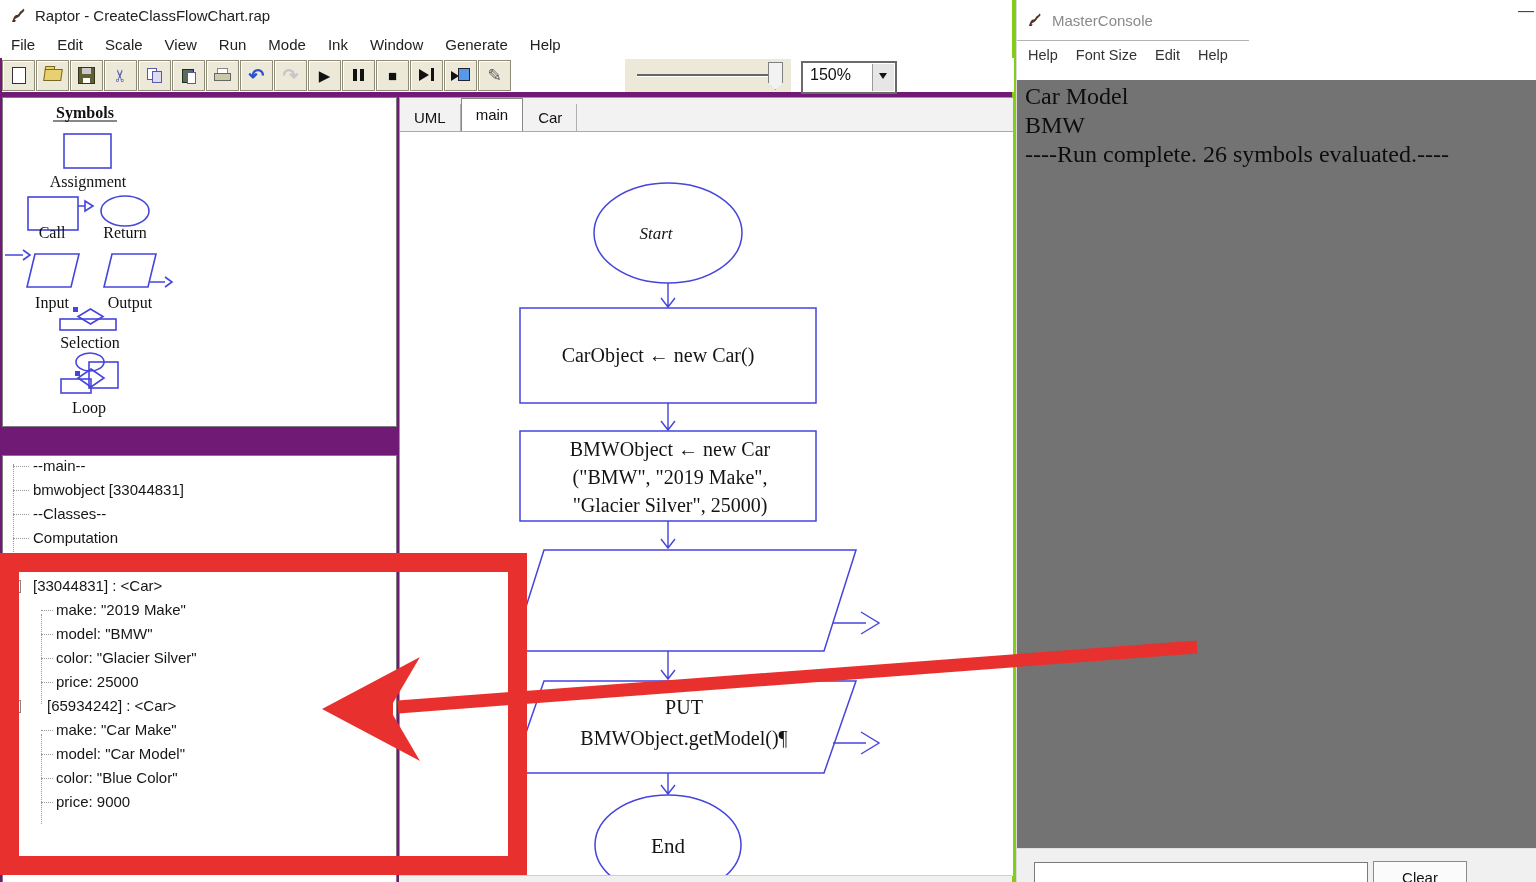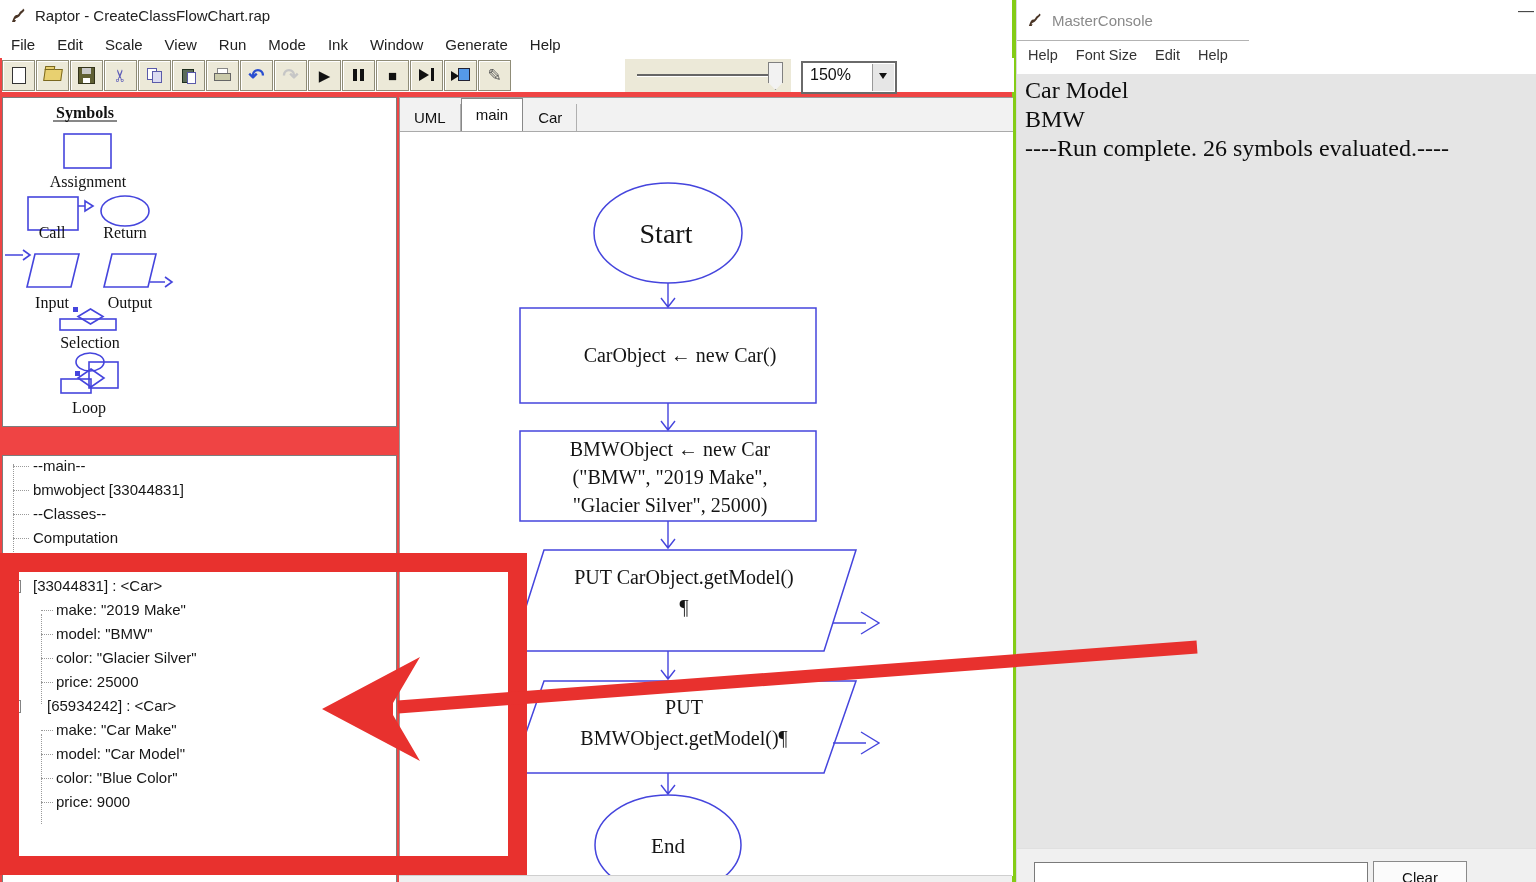--- a/index.html
+++ b/index.html
@@ -1,20 +1,20 @@
 <!DOCTYPE html>
 <html><head>
 <meta charset="utf-8">
 <style>
   html,body{margin:0;padding:0;background:#fff;}
   .screen{position:relative;width:1536px;height:882px;overflow:hidden;background:#fff;
           font-family:"Liberation Sans","DejaVu Sans",sans-serif;color:#1a1a1a;}
 
   
-  #raptor-window{position:absolute;left:0;top:0;width:1012px;height:882px;background:#ef4444;border-right:4px solid #84cc16;}
+  #raptor-window{position:absolute;left:0;top:0;width:1012px;height:882px;background:#701a75;border-right:4px solid #84cc16;}
   .r-titlebar{position:absolute;left:0;top:0;width:100%;height:30px;background:#fff;display:flex;align-items:center;}
   .r-titlebar .app-icon{margin:0 8px 0 10px;}
   .r-title{font-size:15px;color:#222;}
   .r-menubar{position:absolute;left:0;top:30px;width:100%;height:28px;display:flex;align-items:center;background:#fff;}
   .menu-item{padding:0 11px;font-size:15px;color:#222;cursor:default;text-align:right;}
   .r-toolbar{position:absolute;left:2px;top:58px;width:100%;height:34px;display:flex;align-items:center;background:#fff;}
   .tb-btn{width:33px;height:31px;margin-right:1px;background:#ece9d8;border:1px solid #8f8c77;
           box-shadow:inset 1px 1px 0 #fff;display:flex;align-items:center;justify-content:center;padding:0;position:relative;}
   .tb-ic{display:inline-block;line-height:1;font-size:16px;}
 
@@ -86,21 +86,21 @@
 
   
   #console-window{position:absolute;left:1016px;top:0;width:520px;height:882px;background:#fff;border-left:1px solid #d9d9d9;}
   .c-titlebar{position:absolute;left:0;top:0;width:100%;height:40px;display:flex;align-items:center;background:#fff;}
   .c-titlebar .app-icon{margin:0 9px 0 10px;}
   .c-title{font-size:15px;color:#8a8a8a;}
   .c-minimize{position:absolute;right:3px;top:2px;font-size:16px;color:#444;}
   .c-title-sep{position:absolute;left:0;top:40px;width:232px;height:1px;background:#b3b3b3;}
   .c-menubar{position:absolute;left:2px;top:41px;height:27px;display:flex;align-items:center;}
   .c-menu-item{padding:0 9px;font-size:14.5px;color:#333;}
-  .c-body{position:absolute;left:0;top:74px;width:100%;bottom:34px;background:#e5e5e5;padding:2px 0 0 8px;box-sizing:border-box;}
+  .c-body{position:absolute;left:0;top:80px;width:100%;bottom:34px;background:#737373;padding:2px 0 0 8px;box-sizing:border-box;}
   .console-line{font-family:"Liberation Serif","DejaVu Serif",serif;font-size:24px;line-height:29px;color:#0d0d0d;}
   .c-bottom{position:absolute;left:0;top:848px;width:100%;height:34px;background:#f0f0f0;border-top:1px solid #e0e0e0;}
   .c-input{position:absolute;left:17px;top:13px;width:324px;height:30px;background:#fff;border:1px solid #7a7a7a;font-size:15px;padding:2px 4px;}
   .c-clear-btn{position:absolute;left:356px;top:12px;width:94px;height:32px;background:#fbfbfb;border:1px solid #8a8a8a;font-size:15px;color:#111;}
 
   
   #annotations{position:absolute;left:0;top:0;width:1536px;height:882px;pointer-events:none;z-index:60;}
   .red-rect{position:absolute;left:0;top:553px;width:527px;height:322px;border:19px solid #e8312e;box-sizing:border-box;}
   .heap-label{position:absolute;left:975px;top:508px;font-size:61px;color:#e8312e;font-family:"Liberation Sans","DejaVu Sans",sans-serif;}
 </style>
@@ -304,27 +304,25 @@
         <rect class="flow-shape" x="120" y="333" width="296" height="90"></rect>
         <path class="flow-conn" d="M268,423 L268,450 M261,441 L268,450 L275,441"></path>
         <polygon class="flow-shape" points="144,452 456,452 424,553 112,553"></polygon>
         <path class="flow-conn" d="M433,525 L466,525 M461,514 L479,525 L461,536"></path>
         <path class="flow-conn" d="M268,553 L268,581 M261,572 L268,581 L275,572"></path>
         <polygon class="flow-shape" points="144,583 456,583 424,675 112,675"></polygon>
         <path class="flow-conn" d="M433,645 L466,645 M461,634 L479,645 L461,656"></path>
         <path class="flow-conn" d="M268,675 L268,696 M261,687 L268,696 L275,687"></path>
         <ellipse class="flow-shape" cx="268" cy="747" rx="73" ry="50"></ellipse>
       </svg>
-      <div class="flow-label" style="left:196px;top:122px;width:140px;font-size:28px;">Start</div>
-      <div class="flow-label" style="left:135px;top:243px;width:290px;">CarObject ← new Car()</div>
+      <div class="flow-label" style="left:186px;top:122px;width:140px;font-size:17px;font-style:italic;">Start</div>
+      <div class="flow-label" style="left:113px;top:243px;width:290px;">CarObject ← new Car()</div>
       <div class="flow-label" style="left:125px;top:337px;width:290px;">BMWObject ← new Car
 ("BMW", "2019 Make",
 "Glacier Silver", 25000)</div>
-      <div class="flow-label" style="left:139px;top:464px;width:290px;line-height:30px;">PUT CarObject.getModel()
-¶</div>
       <div class="flow-label" style="left:139px;top:594px;width:290px;line-height:31px;">PUT
 BMWObject.getModel()¶</div>
       <div class="flow-label" style="left:198px;top:734px;width:140px;font-size:21px;">End</div>
       <div class="tabstrip" id="tabstrip">
           <div class="tab">UML</div>
           <div class="tab active">main</div>
           <div class="tab">Car</div>
         </div>
     </div>
 

